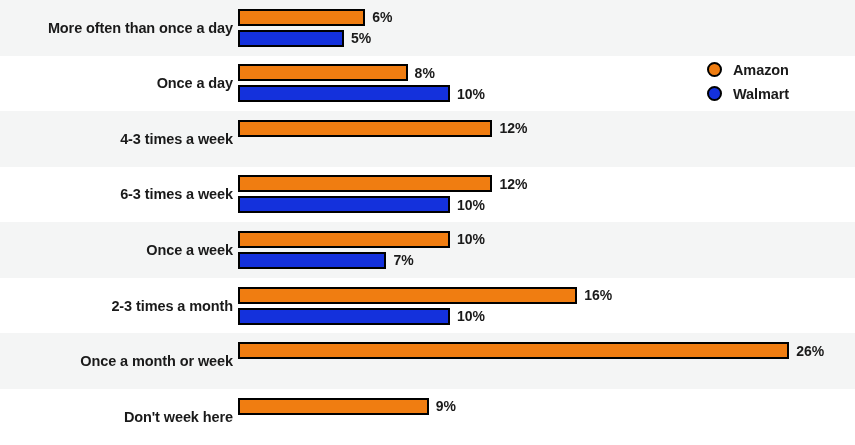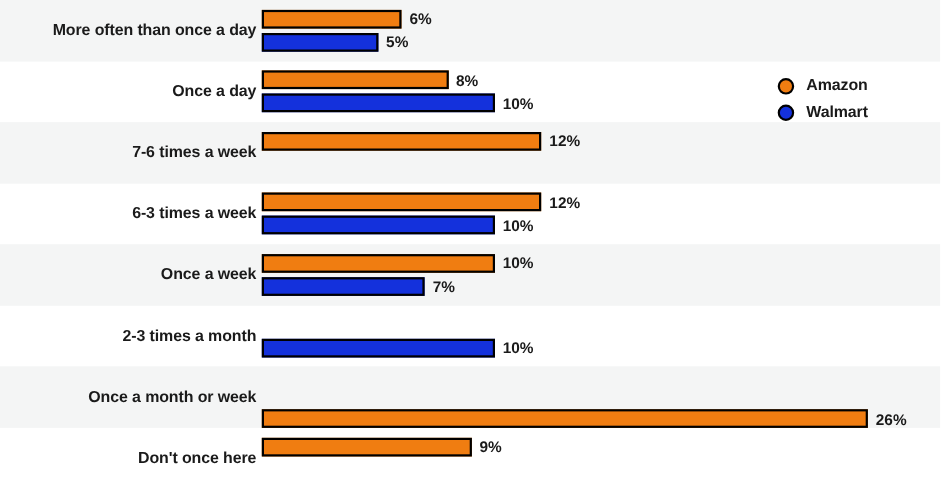--- a/index.html
+++ b/index.html
@@ -76,21 +76,21 @@
     font-weight: 700;
     line-height: 1;
   }
   .legend {
     position: absolute;
     left: 707px;
     top: 62px;
   }
   .legend-item {
     display: flex;
-    align-items: flex-end;
+    align-items: flex-start;
     height: 24px;
   }
   .legend-marker {
     width: 15px;
     height: 15px;
     border-radius: 50%;
     border: 2px solid #000000;
     box-sizing: border-box;
     flex: 0 0 auto;
   }
@@ -134,21 +134,21 @@
         <div class="bar-row" style="top: 8.775px; width: 617px;">
           <div class="bar amazon" title="Amazon: 8%" style="width: 169.6px;"></div>
           <div class="bar-value" style="left: 176.6px;">8%</div>
         </div>
         <div class="bar-row" style="top: 29.775px; width: 617px;">
           <div class="bar walmart" title="Walmart: 10%" style="width: 212px;"></div>
           <div class="bar-value" style="left: 219px;">10%</div>
         </div>
       </div>
       <div class="group" style="top: 111.1px; height: 55.55px;">
-        <div class="cat-label" style="top: 20.775px;">7-6 times a week</div>
+        <div class="cat-label" style="top: 20.775px;">4-3 times a week</div>
         <div class="bar-row" style="top: 8.775px; width: 617px;">
           <div class="bar amazon" title="Amazon: 12%" style="width: 254.4px;"></div>
           <div class="bar-value" style="left: 261.4px;">12%</div>
         </div>
       </div>
       <div class="group" style="top: 166.65px; height: 55.55px;">
         <div class="cat-label" style="top: 20.775px;">6-3 times a week</div>
         <div class="bar-row" style="top: 8.775px; width: 617px;">
           <div class="bar amazon" title="Amazon: 12%" style="width: 254.4px;"></div>
           <div class="bar-value" style="left: 261.4px;">12%</div>
@@ -164,34 +164,38 @@
           <div class="bar amazon" title="Amazon: 10%" style="width: 212px;"></div>
           <div class="bar-value" style="left: 219px;">10%</div>
         </div>
         <div class="bar-row" style="top: 29.775px; width: 617px;">
           <div class="bar walmart" title="Walmart: 7%" style="width: 148.4px;"></div>
           <div class="bar-value" style="left: 155.4px;">7%</div>
         </div>
       </div>
       <div class="group" style="top: 277.75px; height: 55.55px;">
         <div class="cat-label" style="top: 20.775px;">2-3 times a month</div>
+        <div class="bar-row" style="top: 8.775px; width: 617px;">
+          <div class="bar amazon" title="Amazon: 16%" style="width: 339.2px;"></div>
+          <div class="bar-value" style="left: 346.2px;">16%</div>
+        </div>
         <div class="bar-row" style="top: 29.775px; width: 617px;">
           <div class="bar walmart" title="Walmart: 10%" style="width: 212px;"></div>
           <div class="bar-value" style="left: 219px;">10%</div>
         </div>
       </div>
       <div class="group" style="top: 333.3px; height: 55.55px;">
         <div class="cat-label" style="top: 20.775px;">Once a month or week</div>
-        <div class="bar-row" style="top: 8.775px; width: 617px; margin-top: 30px;">
+        <div class="bar-row" style="top: 8.775px; width: 617px;">
           <div class="bar amazon" title="Amazon: 26%" style="width: 551.2px;"></div>
           <div class="bar-value" style="left: 558.2px;">26%</div>
         </div>
       </div>
       <div class="group" style="top: 388.85px; height: 55.55px;">
-        <div class="cat-label" style="top: 20.775px;">Don't once here</div>
+        <div class="cat-label" style="top: 20.775px;">Don't week here</div>
         <div class="bar-row" style="top: 8.775px; width: 617px;">
           <div class="bar amazon" title="Amazon: 9%" style="width: 190.8px;"></div>
           <div class="bar-value" style="left: 197.8px;">9%</div>
         </div>
       </div>
     </div>
 
   <div class="legend">
     <div class="legend-item">
       <span class="legend-marker amazon"></span>

